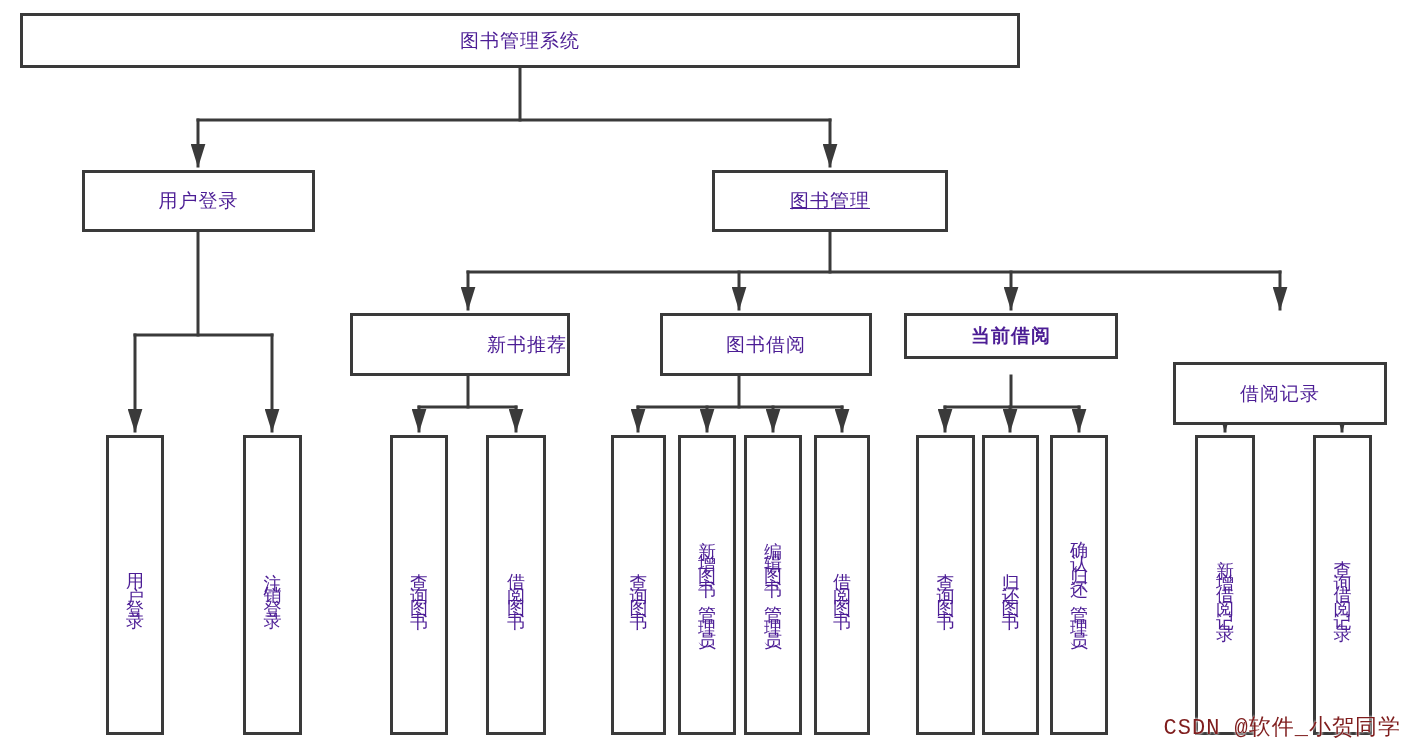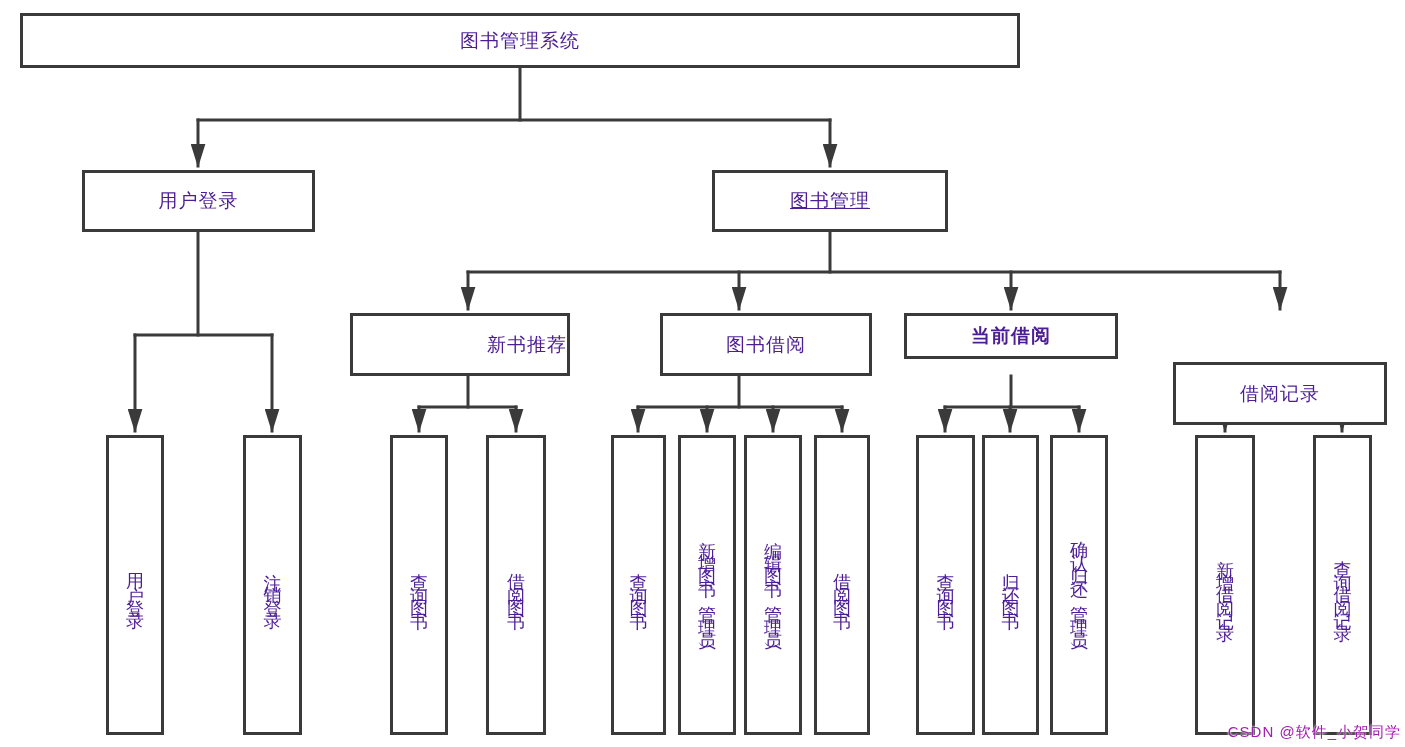--- a/index.html
+++ b/index.html
@@ -24,25 +24,26 @@
     writing-mode:vertical-rl;
     font-size:18px;
     letter-spacing:13px;
     line-height:1;
     text-align:center;
   }
   .v-box span{display:block;}
   #watermark{
     position:absolute;
     right:4px;bottom:5px;
-    font-size:15px;
-    color:#a21caf;
+    font-size:22px;
+    color:#7f1d1d;
     letter-spacing:1px;
     text-shadow:0 0 3px #ffffff,0 0 2px #ffffff;
     white-space:nowrap;
+    font-family:Liberation Mono, monospace;
   }
 </style>
 </head>
 <body>
 
 <div id="stage">
 
   <svg id="wires" viewBox="0 0 1405 747" xmlns="http://www.w3.org/2000/svg">
     <defs>
       <marker id="arr" markerWidth="8" markerHeight="5" refX="7.5" refY="2.5" orient="auto" markerUnits="strokeWidth">

